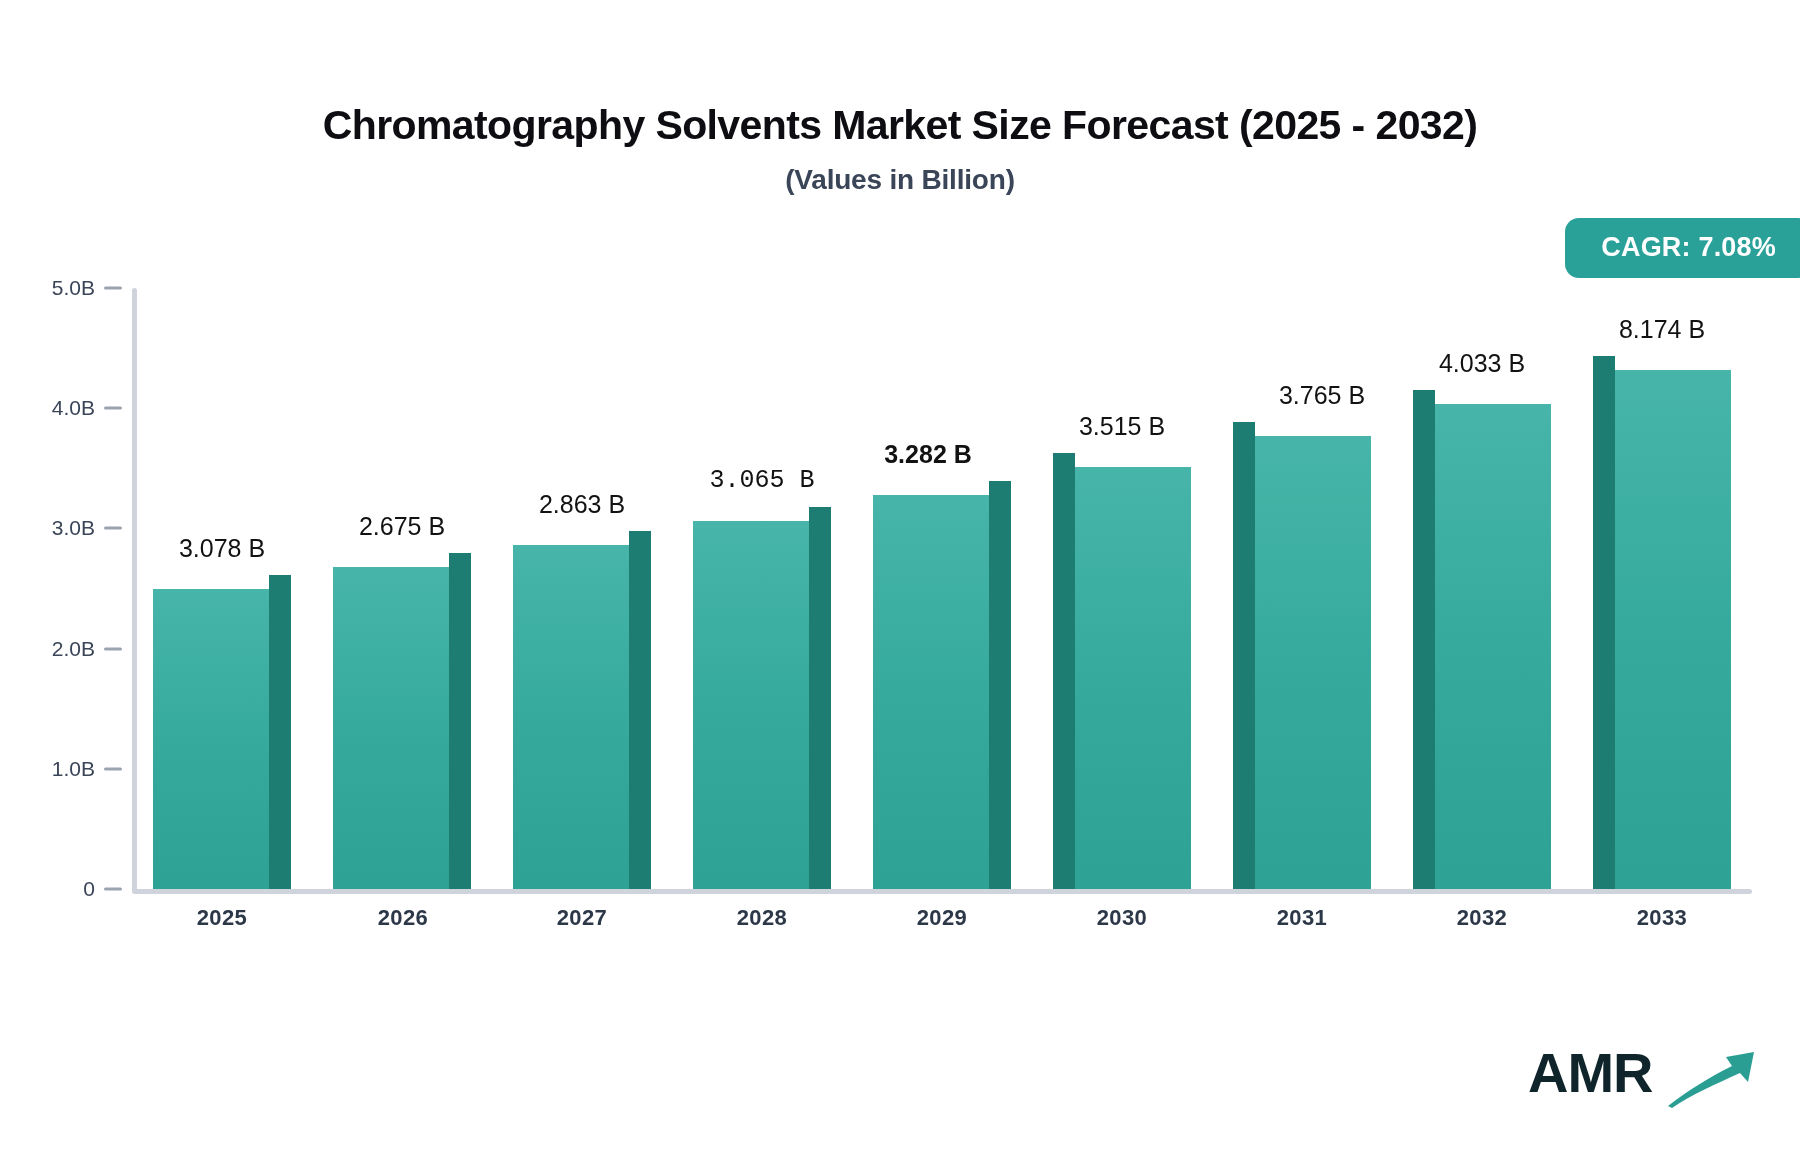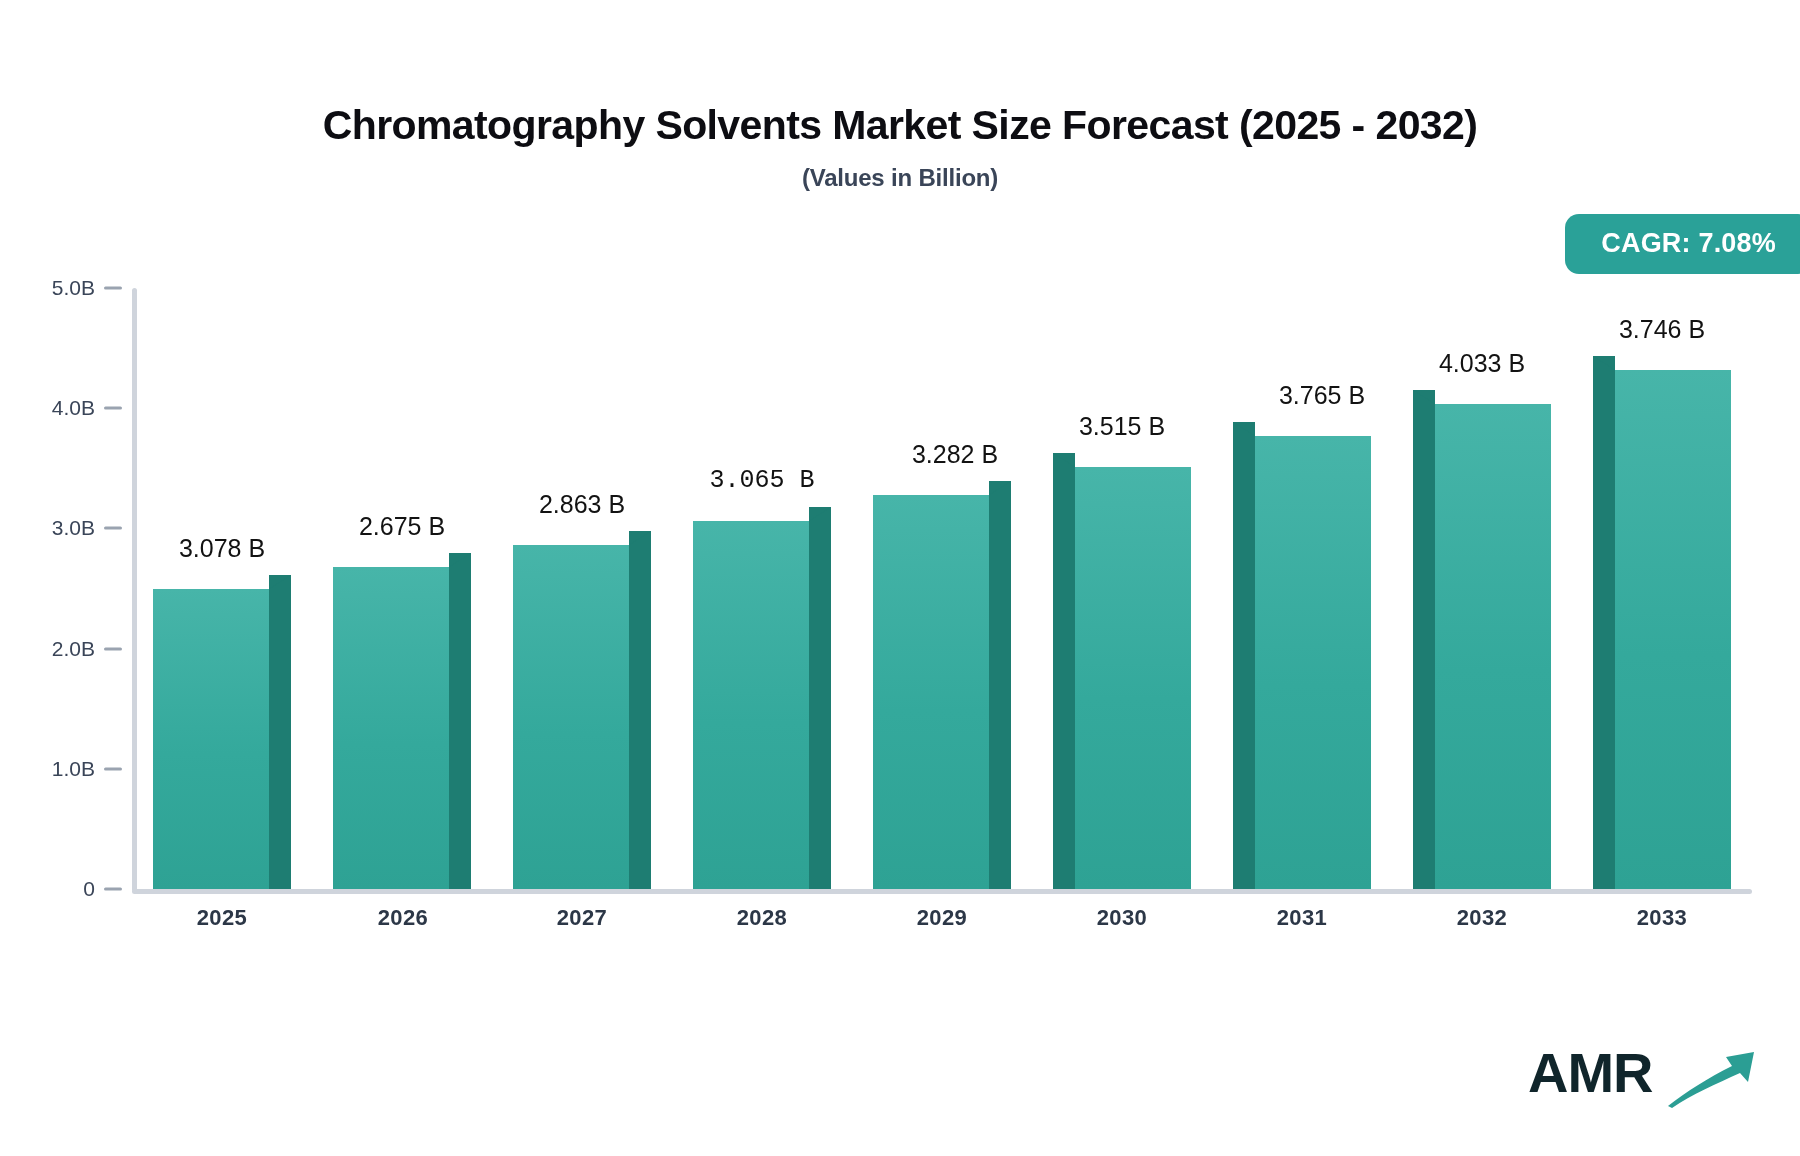--- a/index.html
+++ b/index.html
@@ -18,21 +18,21 @@
     font-family:"Liberation Sans Narrow","Liberation Sans",sans-serif;
     font-size:41px;
     font-weight:bold;
     color:#0d0d12;
     letter-spacing:-0.6px;
     margin-top:102px;
     line-height:1.15;
   }
   .chart-subtitle{
     text-align:center;
-    font-size:24px;
+    font-size:28px;
     font-weight:bold;
     color:#3a4558;
     margin-top:15px;
     letter-spacing:-0.2px;
   }
 
   .cagr-wrap{ width:1800px; text-align:right; margin-top:22px;margin-left:12px;}
   .cagr-badge{
     display:inline-block;
     background:#2aa198;
@@ -209,21 +209,21 @@
         <div class="bar-side" style="left: 137px; width: 22px; height: 382.413px; bottom: 0px;"></div>
         <div class="bar-cap" style="bottom: 368.413px; left: 137px; border-left: 22px solid transparent; border-bottom: 14px solid rgb(30, 125, 114);"></div>
         <div class="bar-front" style="left: 21px; width: 116px; height: 368.413px; top: auto; bottom: 0px;"></div>
       </div>
       <div class="bar-label" style="left: 500px; bottom: 394.413px; font-family: Liberation Mono, monospace;">3.065 B</div>
       <div class="bar-slot" style="left: 720px; width: 180px;">
         <div class="bar-side" style="left: 137px; width: 22px; height: 408.496px; bottom: 0px;"></div>
         <div class="bar-cap" style="bottom: 394.496px; left: 137px; border-left: 22px solid transparent; border-bottom: 14px solid rgb(30, 125, 114);"></div>
         <div class="bar-front" style="left: 21px; width: 116px; height: 394.496px; top: auto; bottom: 0px;"></div>
       </div>
-      <div class="bar-label" style="left: 693px; bottom: 420.496px;">3.282 B</div>
+      <div class="bar-label" style="left: 666px; bottom: 420.496px; font-weight: bold;">3.282 B</div>
       <div class="bar-slot" style="left: 900px; width: 180px;">
         <div class="bar-side" style="left: 21px; width: 22px; height: 436.503px; bottom: 0px;"></div>
         <div class="bar-cap" style="bottom: 422.503px; left: 21px; border-right: 22px solid transparent; border-bottom: 14px solid rgb(30, 125, 114);"></div>
         <div class="bar-front" style="left: 43px; width: 116px; height: 422.503px; top: auto; bottom: 0px;"></div>
       </div>
       <div class="bar-label" style="left: 860px; bottom: 448.503px;">3.515 B</div>
       <div class="bar-slot" style="left: 1080px; width: 180px;">
         <div class="bar-side" style="left: 21px; width: 22px; height: 466.553px; bottom: 0px;"></div>
         <div class="bar-cap" style="bottom: 452.553px; left: 21px; border-right: 22px solid transparent; border-bottom: 14px solid rgb(30, 125, 114);"></div>
         <div class="bar-front" style="left: 43px; width: 116px; height: 452.553px; top: auto; bottom: 0px;"></div>
@@ -233,21 +233,21 @@
         <div class="bar-side" style="left: 21px; width: 22px; height: 498.767px; bottom: 0px;"></div>
         <div class="bar-cap" style="bottom: 484.767px; left: 21px; border-right: 22px solid transparent; border-bottom: 14px solid rgb(30, 125, 114);"></div>
         <div class="bar-front" style="left: 43px; width: 116px; height: 484.767px; top: auto; bottom: 0px;"></div>
       </div>
       <div class="bar-label" style="left: 1220px; bottom: 510.767px;">4.033 B</div>
       <div class="bar-slot" style="left: 1440px; width: 180px;">
         <div class="bar-side" style="left: 21px; width: 22px; height: 533.264px; bottom: 0px;"></div>
         <div class="bar-cap" style="bottom: 519.264px; left: 21px; border-right: 22px solid transparent; border-bottom: 14px solid rgb(30, 125, 114);"></div>
         <div class="bar-front" style="left: 43px; width: 116px; height: 519.264px; top: auto; bottom: 0px;"></div>
       </div>
-      <div class="bar-label" style="left: 1400px; bottom: 545.264px;">3.746 B</div>
+      <div class="bar-label" style="left: 1400px; bottom: 545.264px;">8.174 B</div>
     </div>
   <div id="xlab-layer">
       <div class="xlab" style="left: 122px;">2025</div>
       <div class="xlab" style="left: 303px;">2026</div>
       <div class="xlab" style="left: 482px;">2027</div>
       <div class="xlab" style="left: 662px;">2028</div>
       <div class="xlab" style="left: 842px;">2029</div>
       <div class="xlab" style="left: 1022px;">2030</div>
       <div class="xlab" style="left: 1202px;">2031</div>
       <div class="xlab" style="left: 1382px;">2032</div>

